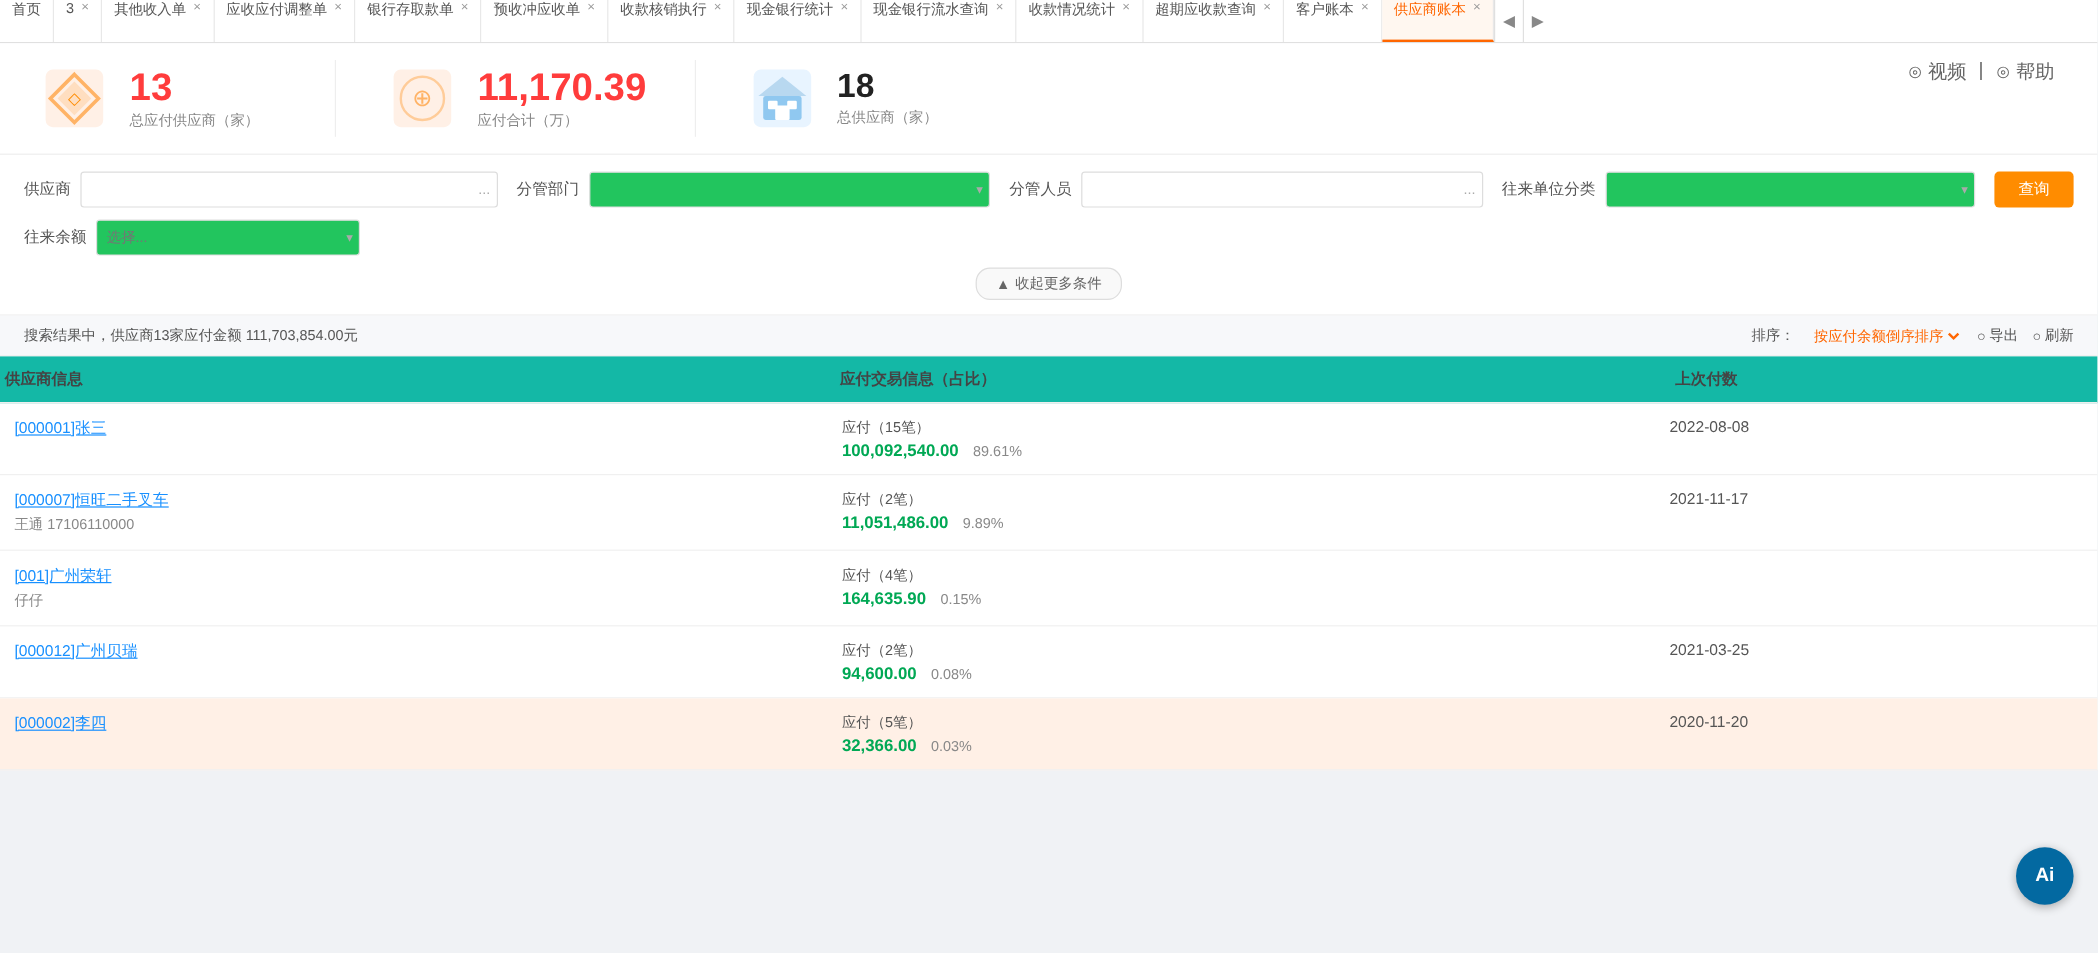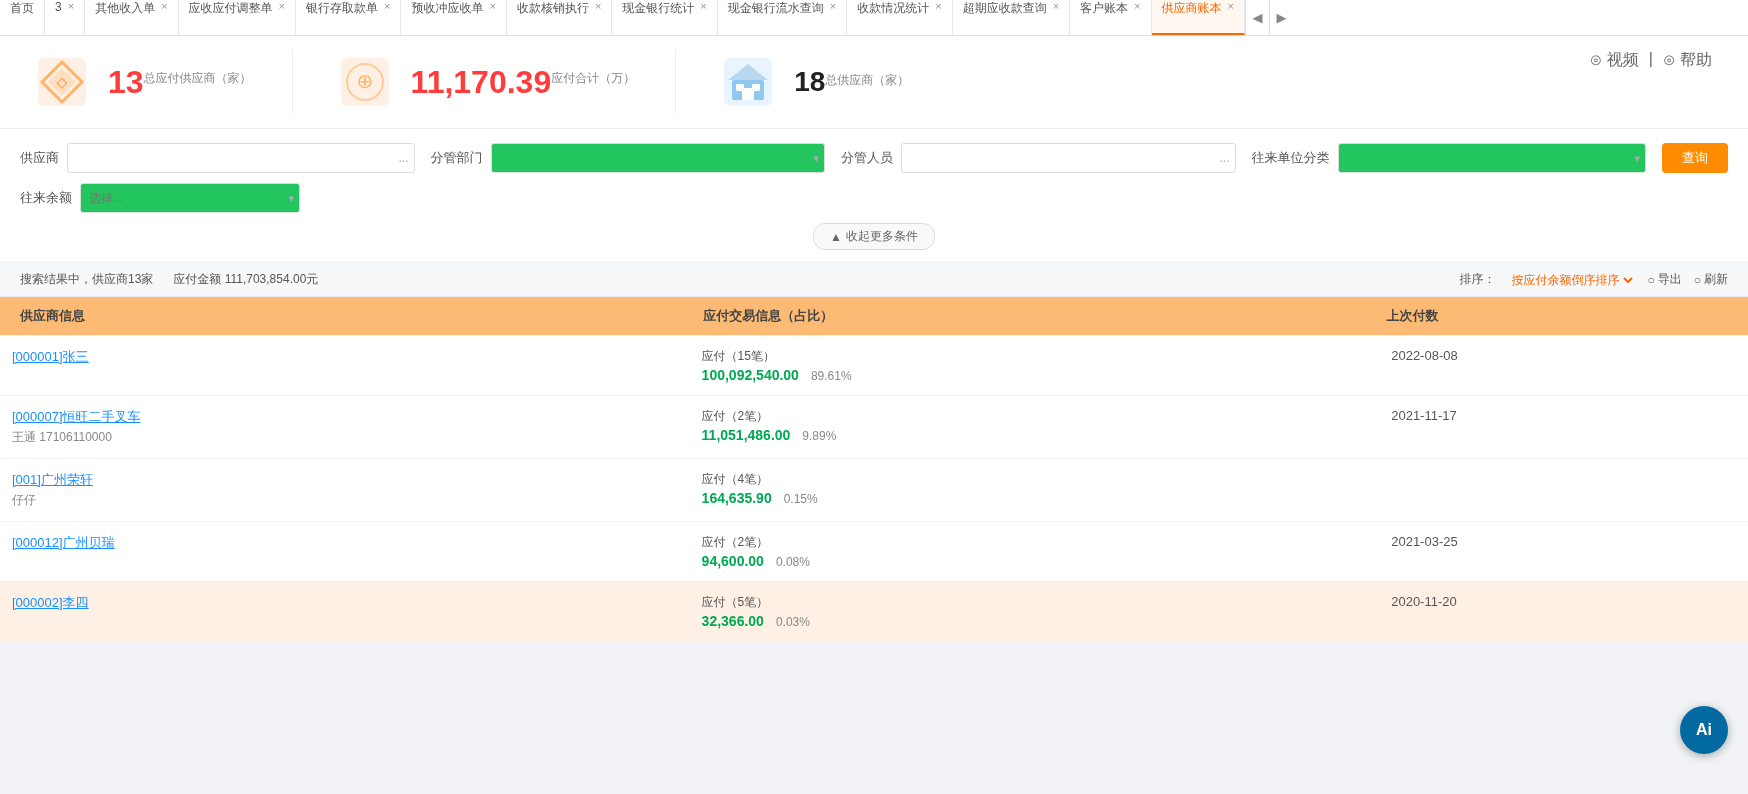--- a/index.html
+++ b/index.html
@@ -60,21 +60,21 @@
       padding: 0 40px 0 10px;
       border-right: 1px solid #eee;
       min-width: 260px;
     }
     .summary-card:last-child { border-right: none; }
     .card-icon {
       width: 64px;
       height: 64px;
       flex-shrink: 0;
     }
-    .card-text { display: flex; }
+    .card-text { display: flex; flex-direction: column; }
     .card-number { font-size: 32px; font-weight: bold; color: #ff3c3c; line-height: 1; }
     .card-number.black { color: #222; font-size: 28px; }
     .card-label { font-size: 12px; color: #888; margin-top: 4px; }
     .top-right-links {
       position: absolute;
       right: 36px;
       top: 14px;
       font-size: 16px;
       color: #666;
       display: flex;
@@ -188,21 +188,21 @@
     .results-bar {
       display: flex;
       align-items: center;
       justify-content: space-between;
       padding: 8px 20px;
       background: #f7f8fa;
       border-bottom: 1px solid #eee;
       font-size: 12px;
       color: #555;
     }
-    .results-bar-left { display: flex; gap: 20px; }
+    .results-bar-left { display: flex; }
     .results-bar-right { display: flex; align-items: center; gap: 12px; color: #666; }
     .sort-label { color: #555; }
     .sort-select {
       border: none;
       background: transparent;
       font-size: 12px;
       color: #ff6600;
       cursor: pointer;
       outline: none;
     }
@@ -216,22 +216,22 @@
     }
 
     
     .table-container {
       background: #fff;
       margin: 0;
     }
     .table-header {
       display: grid;
       grid-template-columns: 2fr 2fr 1fr;
-      padding: 10px 20px;
-      background: #fdba74;
+      padding: 10px 4px;
+      background: #14b8a6;
       border-bottom: 1px solid #eee;
       font-size: 13px;
       font-weight: 600;
       color: #444;
     }
     .table-row {
       display: grid;
       grid-template-columns: 2fr 2fr 1fr;
       padding: 12px 12px;
       border-bottom: 1px solid #f0f0f0;

